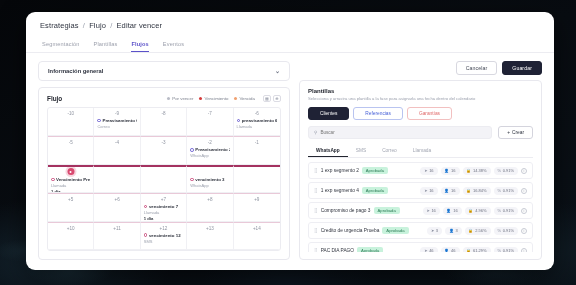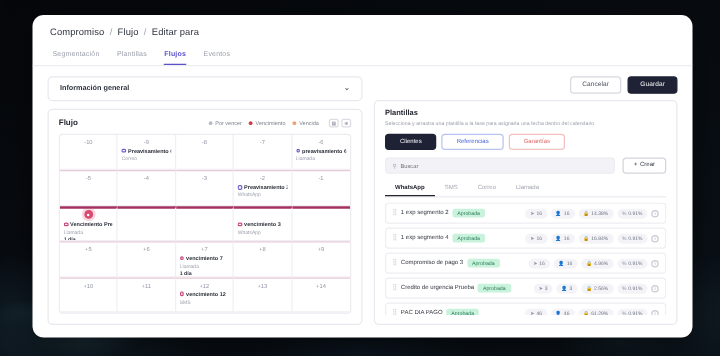--- a/index.html
+++ b/index.html
@@ -281,25 +281,25 @@
 </style>
 </head>
 <body>
 
 <div class="bg"></div>
 <div class="bg-tex"></div>
 
 <div class="window">
 
   <div class="breadcrumb">
-    <span>Compromiso</span>
+    <span>Estrategias</span>
     <span class="sep">/</span>
     <span>Flujo</span>
     <span class="sep">/</span>
-    <span class="cur">Editar para</span>
+    <span class="cur">Editar vencer</span>
   </div>
 
   <div class="tabbar" id="tabbar">
       <div class="tab">Segmentación</div>
       <div class="tab">Plantillas</div>
       <div class="tab active">Flujos</div>
       <div class="tab">Eventos</div>
     </div>
 
   <div class="body">

